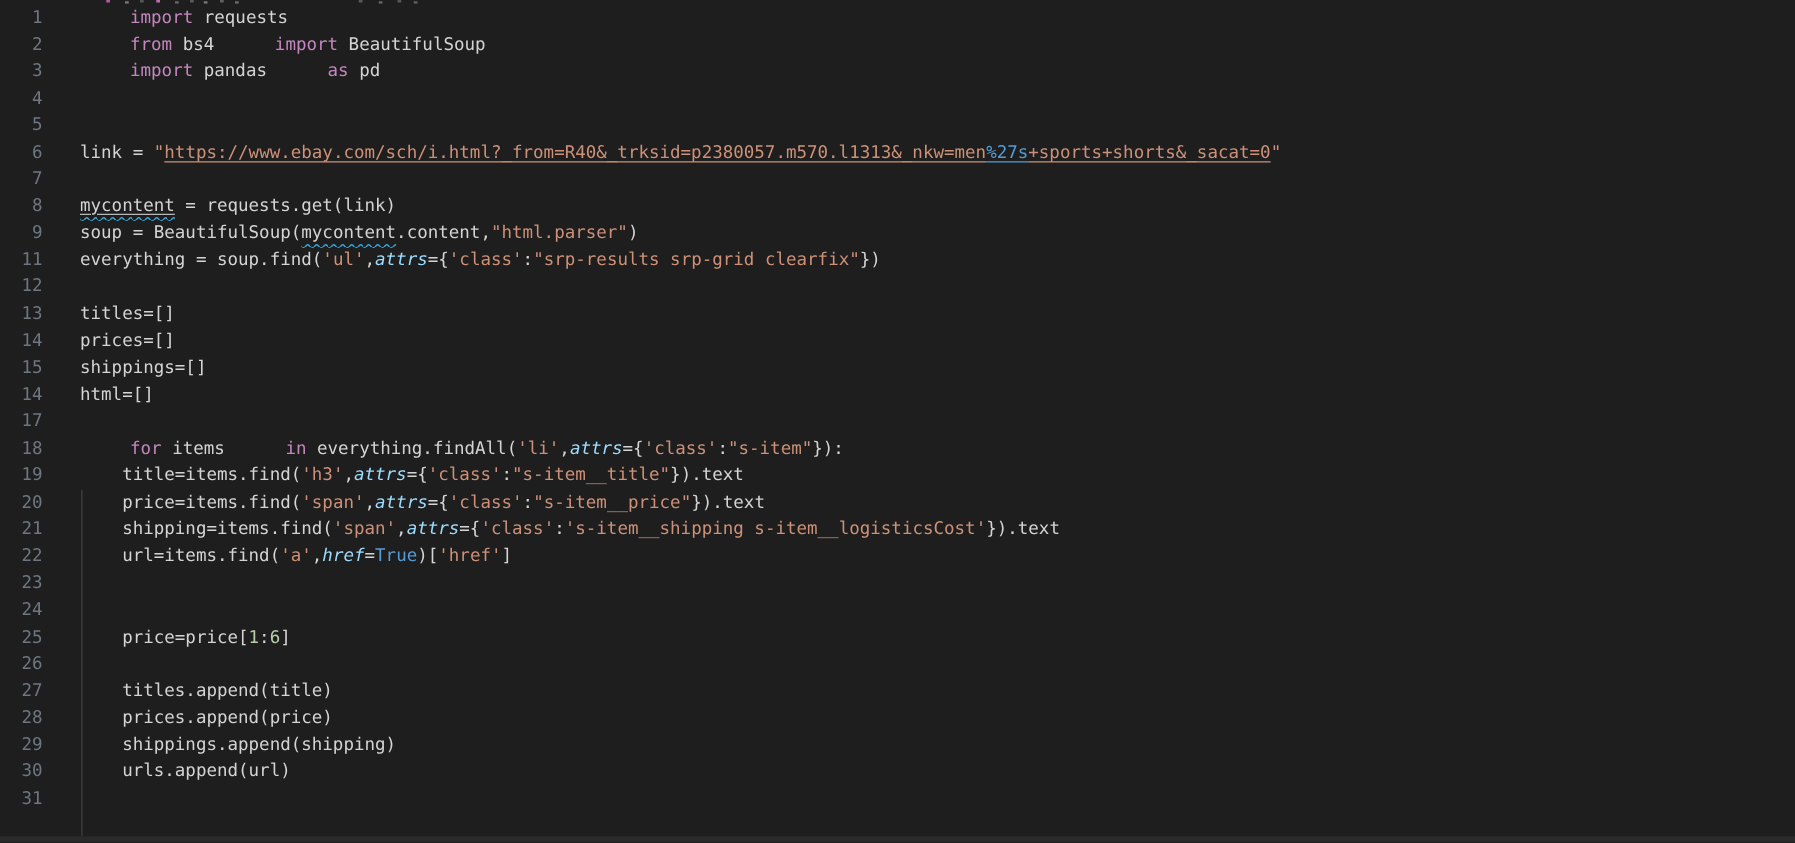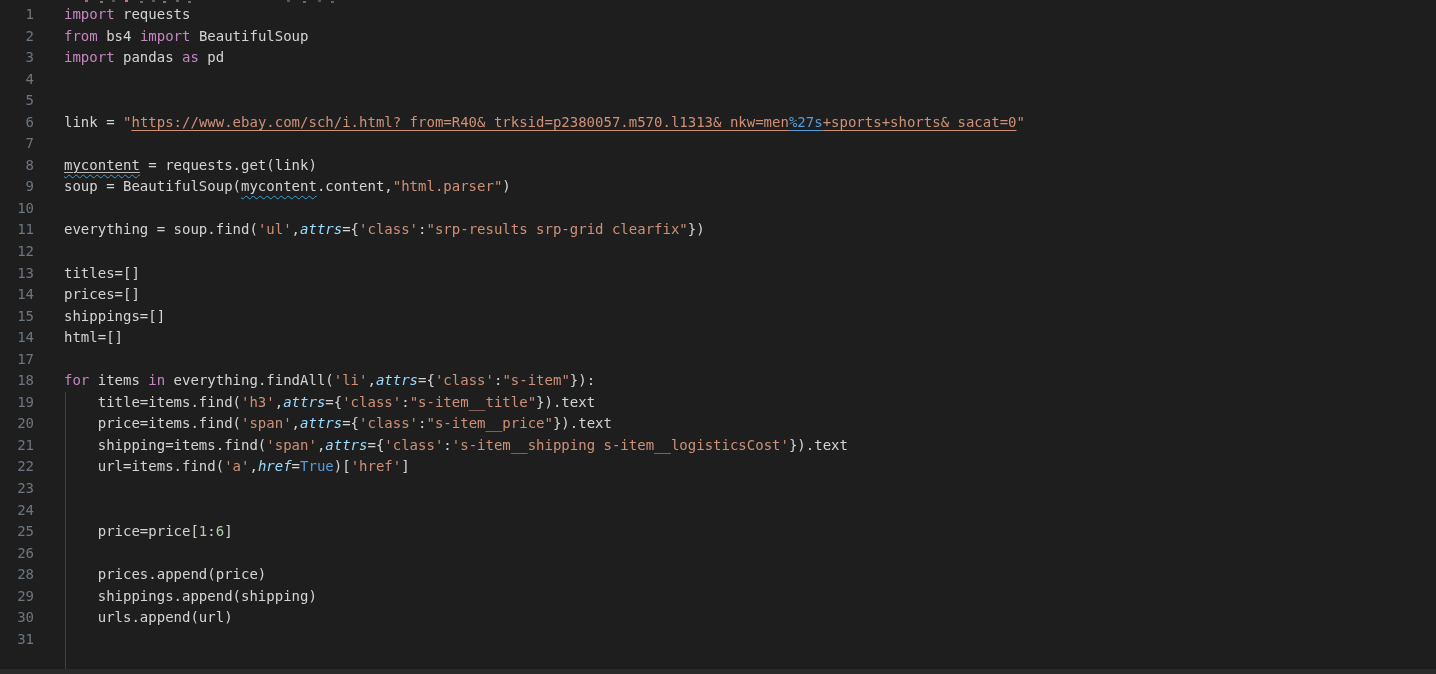--- a/index.html
+++ b/index.html
@@ -8,21 +8,21 @@
   .top-remnant{position:absolute;top:0;left:0;width:100%;height:3px;overflow:hidden;z-index:3;}
   .top-remnant .dots{position:absolute;top:0;left:0;width:3px;height:2px;
     box-shadow:85px 0 0 #b05ca5,125px 0 0 #c06ab0,100px 1px 0 #777,112px 0 0 #555,
       140px 1px 0 #666,152px 0 0 #5a5a5a,163px 1px 0 #777,176px 0 0 #606060,
       188px 1px 0 #6a6a6a,287px 0 0 #585858,303px 1px 0 #666,318px 0 0 #555,331px 1px 0 #606060;}
   #code-area{position:absolute;top:4px;left:0;width:100%;}
   .row{display:flex;height:21.56px;line-height:21.56px;}
   .ln{flex:none;width:34px;text-align:right;color:var(--line_number);user-select:none;}
   .code{flex:1;padding-left:30px;white-space:pre;color:var(--foreground);}
   .tk-id{color:var(--foreground);}
-  .tk-kw{color:var(--keyword);}
+  .tk-kw{color:var(--keyword);margin-left:40px;}
   .tk-str{color:var(--string);}
   .tk-num{color:var(--number);}
   .tk-const{color:var(--constant);}
   .tk-param{color:var(--parameter);font-style:italic;}
   .dec-link{text-decoration:underline;text-decoration-thickness:1px;text-underline-offset:3px;text-align:right;}
   .dec-ul{text-decoration:underline solid rgba(212,212,212,0.85);text-decoration-thickness:1px;text-underline-offset:2px;}
   .dec-wavy{text-decoration:underline wavy var(--squiggle);text-decoration-thickness:1px;text-underline-offset:4px;}
   .indent-guide{position:absolute;left:65px;top:392px;width:1px;height:277px;background:var(--indent_guide);z-index:1;}
   .bottom-bar{position:absolute;left:0;bottom:0;width:100%;height:5px;background:var(--bottom_bar);z-index:2;}
 </style>
@@ -62,24 +62,20 @@
         <div class="ln">7</div>
         <div class="code"></div>
       </div>
       <div class="row">
         <div class="ln">8</div>
         <div class="code"><span class="tk-id dec-ul"><span class="dec-wavy">mycontent</span></span><span class="tk-id"> = requests.get(link)</span></div>
       </div>
       <div class="row">
         <div class="ln">9</div>
         <div class="code"><span class="tk-id">soup = BeautifulSoup(</span><span class="tk-id dec-wavy">mycontent</span><span class="tk-id">.content,</span><span class="tk-str">"html.parser"</span><span class="tk-id">)</span></div>
-      </div>
-      <div class="row">
-        <div class="ln">10</div>
-        <div class="code"></div>
       </div>
       <div class="row">
         <div class="ln">11</div>
         <div class="code"><span class="tk-id">everything = soup.find(</span><span class="tk-str">'ul'</span><span class="tk-id">,</span><span class="tk-param">attrs</span><span class="tk-id">={</span><span class="tk-str">'class'</span><span class="tk-id">:</span><span class="tk-str">"srp-results srp-grid clearfix"</span><span class="tk-id">})</span></div>
       </div>
       <div class="row">
         <div class="ln">12</div>
         <div class="code"></div>
       </div>
       <div class="row">
@@ -132,20 +128,24 @@
       </div>
       <div class="row">
         <div class="ln">25</div>
         <div class="code"><span class="tk-id">    price=price[</span><span class="tk-num">1</span><span class="tk-id">:</span><span class="tk-num">6</span><span class="tk-id">]</span></div>
       </div>
       <div class="row">
         <div class="ln">26</div>
         <div class="code"></div>
       </div>
       <div class="row">
+        <div class="ln">27</div>
+        <div class="code"><span class="tk-id">    titles.append(title)</span></div>
+      </div>
+      <div class="row">
         <div class="ln">28</div>
         <div class="code"><span class="tk-id">    prices.append(price)</span></div>
       </div>
       <div class="row">
         <div class="ln">29</div>
         <div class="code"><span class="tk-id">    shippings.append(shipping)</span></div>
       </div>
       <div class="row">
         <div class="ln">30</div>
         <div class="code"><span class="tk-id">    urls.append(url)</span></div>

